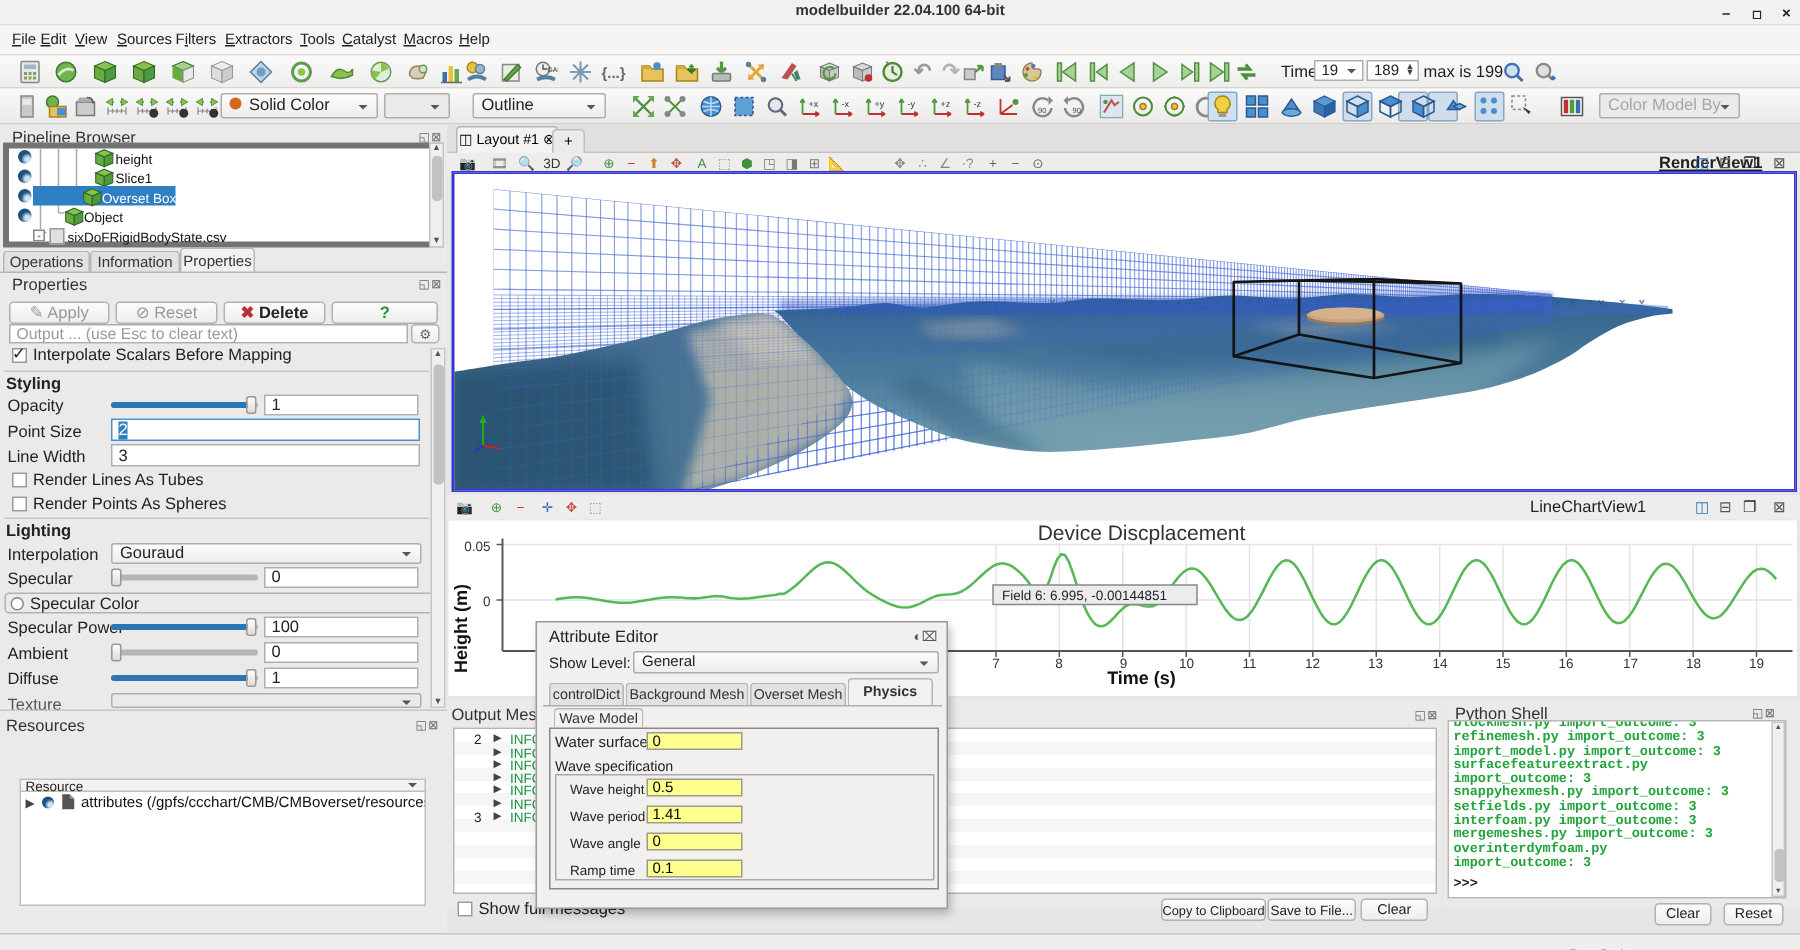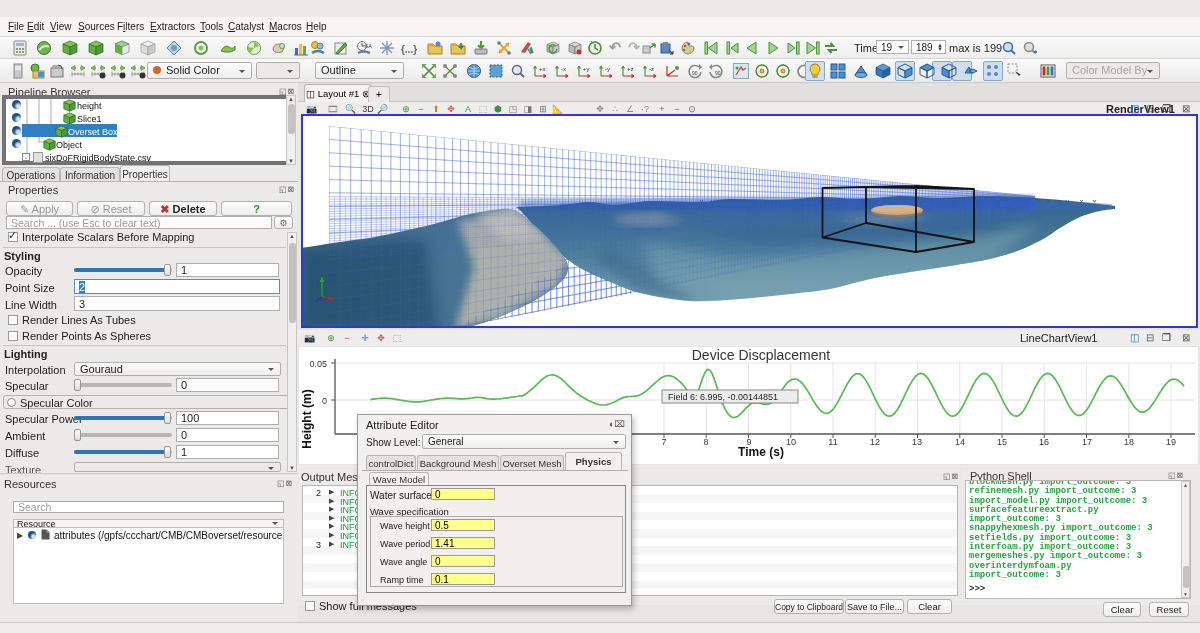--- a/index.html
+++ b/index.html
@@ -28,20 +28,25 @@
 .slider .h{position:absolute;top:-4px;width:7px;height:12px;background:linear-gradient(#fdfdfd,#dddcdb);border:1px solid #9a9896;border-radius:2px;}
 .tab{position:absolute;background:#e4e2e0;border:1px solid #b8b6b4;border-bottom:none;border-radius:3px 3px 0 0;font-size:11px;color:#333;text-align:center;white-space:nowrap;overflow:hidden;}
 .tab.active{background:#f2f1f0;}
 .scroll{position:absolute;width:10px;background:#f0efee;border:1px solid #c8c6c4;}
 .scroll .thumb{position:absolute;left:1px;width:7px;background:#c4c2c0;border-radius:3px;}
 .green{color:#18913e;}
 </style></head>
 <body>
 <div id="app">
 
+<div class="abs" id="titlebar">modelbuilder 22.04.100 64-bit
+ <span class="winbtn" style="left:1148px;">–</span>
+ <span class="winbtn" style="left:1168px;font-size:8px;">◻</span>
+ <span class="winbtn" style="left:1188px;">×</span>
+</div>
 
 <div class="abs" id="menubar">
  <span style="left:8px;"><u>F</u>ile</span>
  <span style="left:27px;"><u>E</u>dit</span>
  <span style="left:50px;"><u>V</u>iew</span>
  <span style="left:78px;"><u>S</u>ources</span>
  <span style="left:117px;">F<u>i</u>lters</span>
  <span style="left:150px;"><u>E</u>xtractors</span>
  <span style="left:200px;"><u>T</u>ools</span>
  <span style="left:228px;"><u>C</u>atalyst</span>
@@ -505,21 +510,21 @@
  <div class="abs tab" style="left:60px;top:84px;width:60px;height:15px;line-height:15px;font-size:10px;">Information</div>
  <div class="abs tab active" style="left:120px;top:82px;width:50px;height:17px;line-height:17px;font-size:10px;">Properties</div>
  <div class="abs" style="left:0;top:98px;width:298px;height:1px;background:#b8b6b4;"></div>
 
  <div class="abs panelhead" style="left:8px;top:101px;">Properties</div>
  <div class="abs hbtns" style="left:279px;top:102px;">◱⊠</div>
  <div class="btn" style="left:6px;top:118px;width:67px;height:15px;line-height:14px;color:#9a9896;">✎ Apply</div>
 <div class="btn" style="left:77px;top:118px;width:68px;height:15px;line-height:14px;color:#9a9896;">⊘ Reset</div>
 <div class="btn" style="left:149px;top:118px;width:68px;height:15px;line-height:14px;font-weight:bold;"><span style="color:#c03030;">✖</span> Delete</div>
 <div class="btn" style="left:221px;top:118px;width:71px;height:15px;line-height:14px;color:#2f8f2f;font-weight:bold;">?</div>
-<div class="input" style="left:6px;top:133px;width:266px;height:13px;line-height:12px;color:#999;font-size:10.5px;">Search ... (use Esc to clear text)</div>
+<div class="input" style="left:6px;top:133px;width:266px;height:13px;line-height:12px;color:#999;font-size:10.5px;">Output ... (use Esc to clear text)</div>
 <div class="btn" style="left:274px;top:133px;width:19px;height:13px;line-height:12px;font-size:9px;color:#666;">⚙</div>
 <div class="cb" style="left:8px;top:149px;background:#fff;"></div>
       <div style="position:absolute;left:8px;top:146px;font-size:11px;color:#222;">✓</div>
 <div class="lbl" style="left:22px;top:148px;font-size:11px;color:#222;">Interpolate Scalars Before Mapping</div>
 <div class="abs" style="left:3px;top:164px;width:283px;height:1px;background:#c8c6c4;"></div>
 <div class="lbl" style="left:4px;top:167px;font-size:11px;font-weight:bold;color:#222;">Styling</div>
 <div class="lbl" style="left:5px;top:182px;font-size:11px;color:#222;">Opacity</div>
 <div class="slider" style="left:74px;top:185px;width:98px;">
         <div class="fill" style="width:92px;"></div>
         <div class="h" style="left:90px;"></div>
@@ -566,21 +571,20 @@
 <div class="combo" style="left:74px;top:379px;width:207px;height:10px;background:#eceae8;"></div>
 <div class="scroll" style="left:287px;top:149px;height:240px;">
         <div class="thumb" style="top:10px;height:80px;"></div>
         <div style="position:absolute;top:0;left:1px;font-size:6px;color:#555;">▲</div>
         <div style="position:absolute;bottom:0;left:1px;font-size:6px;color:#555;">▼</div>
       </div>
 
  <div class="abs" style="left:0;top:390px;width:298px;height:1px;background:#c8c6c4;"></div>
 <div class="abs panelhead" style="left:4px;top:395px;">Resources</div>
 <div class="abs hbtns" style="left:277px;top:396px;">◱⊠</div>
-<div class="input" style="left:13px;top:418px;width:271px;height:12px;line-height:11px;color:#999;font-size:10.5px;">Search</div>
 <div class="abs" style="left:13px;top:436px;width:271px;height:9px;background:#f4f3f2;border:1px solid #c0beba;font-size:9px;color:#222;line-height:8px;padding-left:3px;">Resource<span style="position:absolute;right:5px;top:2px;border:3px solid transparent;border-top-color:#555;"></span></div>
 <div class="abs" style="left:13px;top:445px;width:271px;height:76px;background:#fff;border:1px solid #c0beba;border-top:none;"></div>
 <div class="abs" style="left:17px;top:448px;font-size:8px;color:#444;">▶</div>
 <div class="abs" style="left:28px;top:448px;width:8px;height:8px;border-radius:50%;background:radial-gradient(circle at 70% 70%, #cfe2f2 18%, #1d5280 48%);"></div>
 <svg class="abs" style="left:41px;top:446px;" width="9" height="11" viewBox="0 0 9 11">
         <path d="M0.5 0.5 h5 l3 3 v7 h-8 z" fill="#555"></path>
         <path d="M5.5 0.5 l3 3 h-3 z" fill="#999"></path>
       </svg>
 <div class="abs" style="left:54px;top:447px;font-size:10px;color:#111;white-space:nowrap;overflow:hidden;width:229px;">attributes (/gpfs/ccchart/CMB/CMBoverset/resources</div>
 </div>

